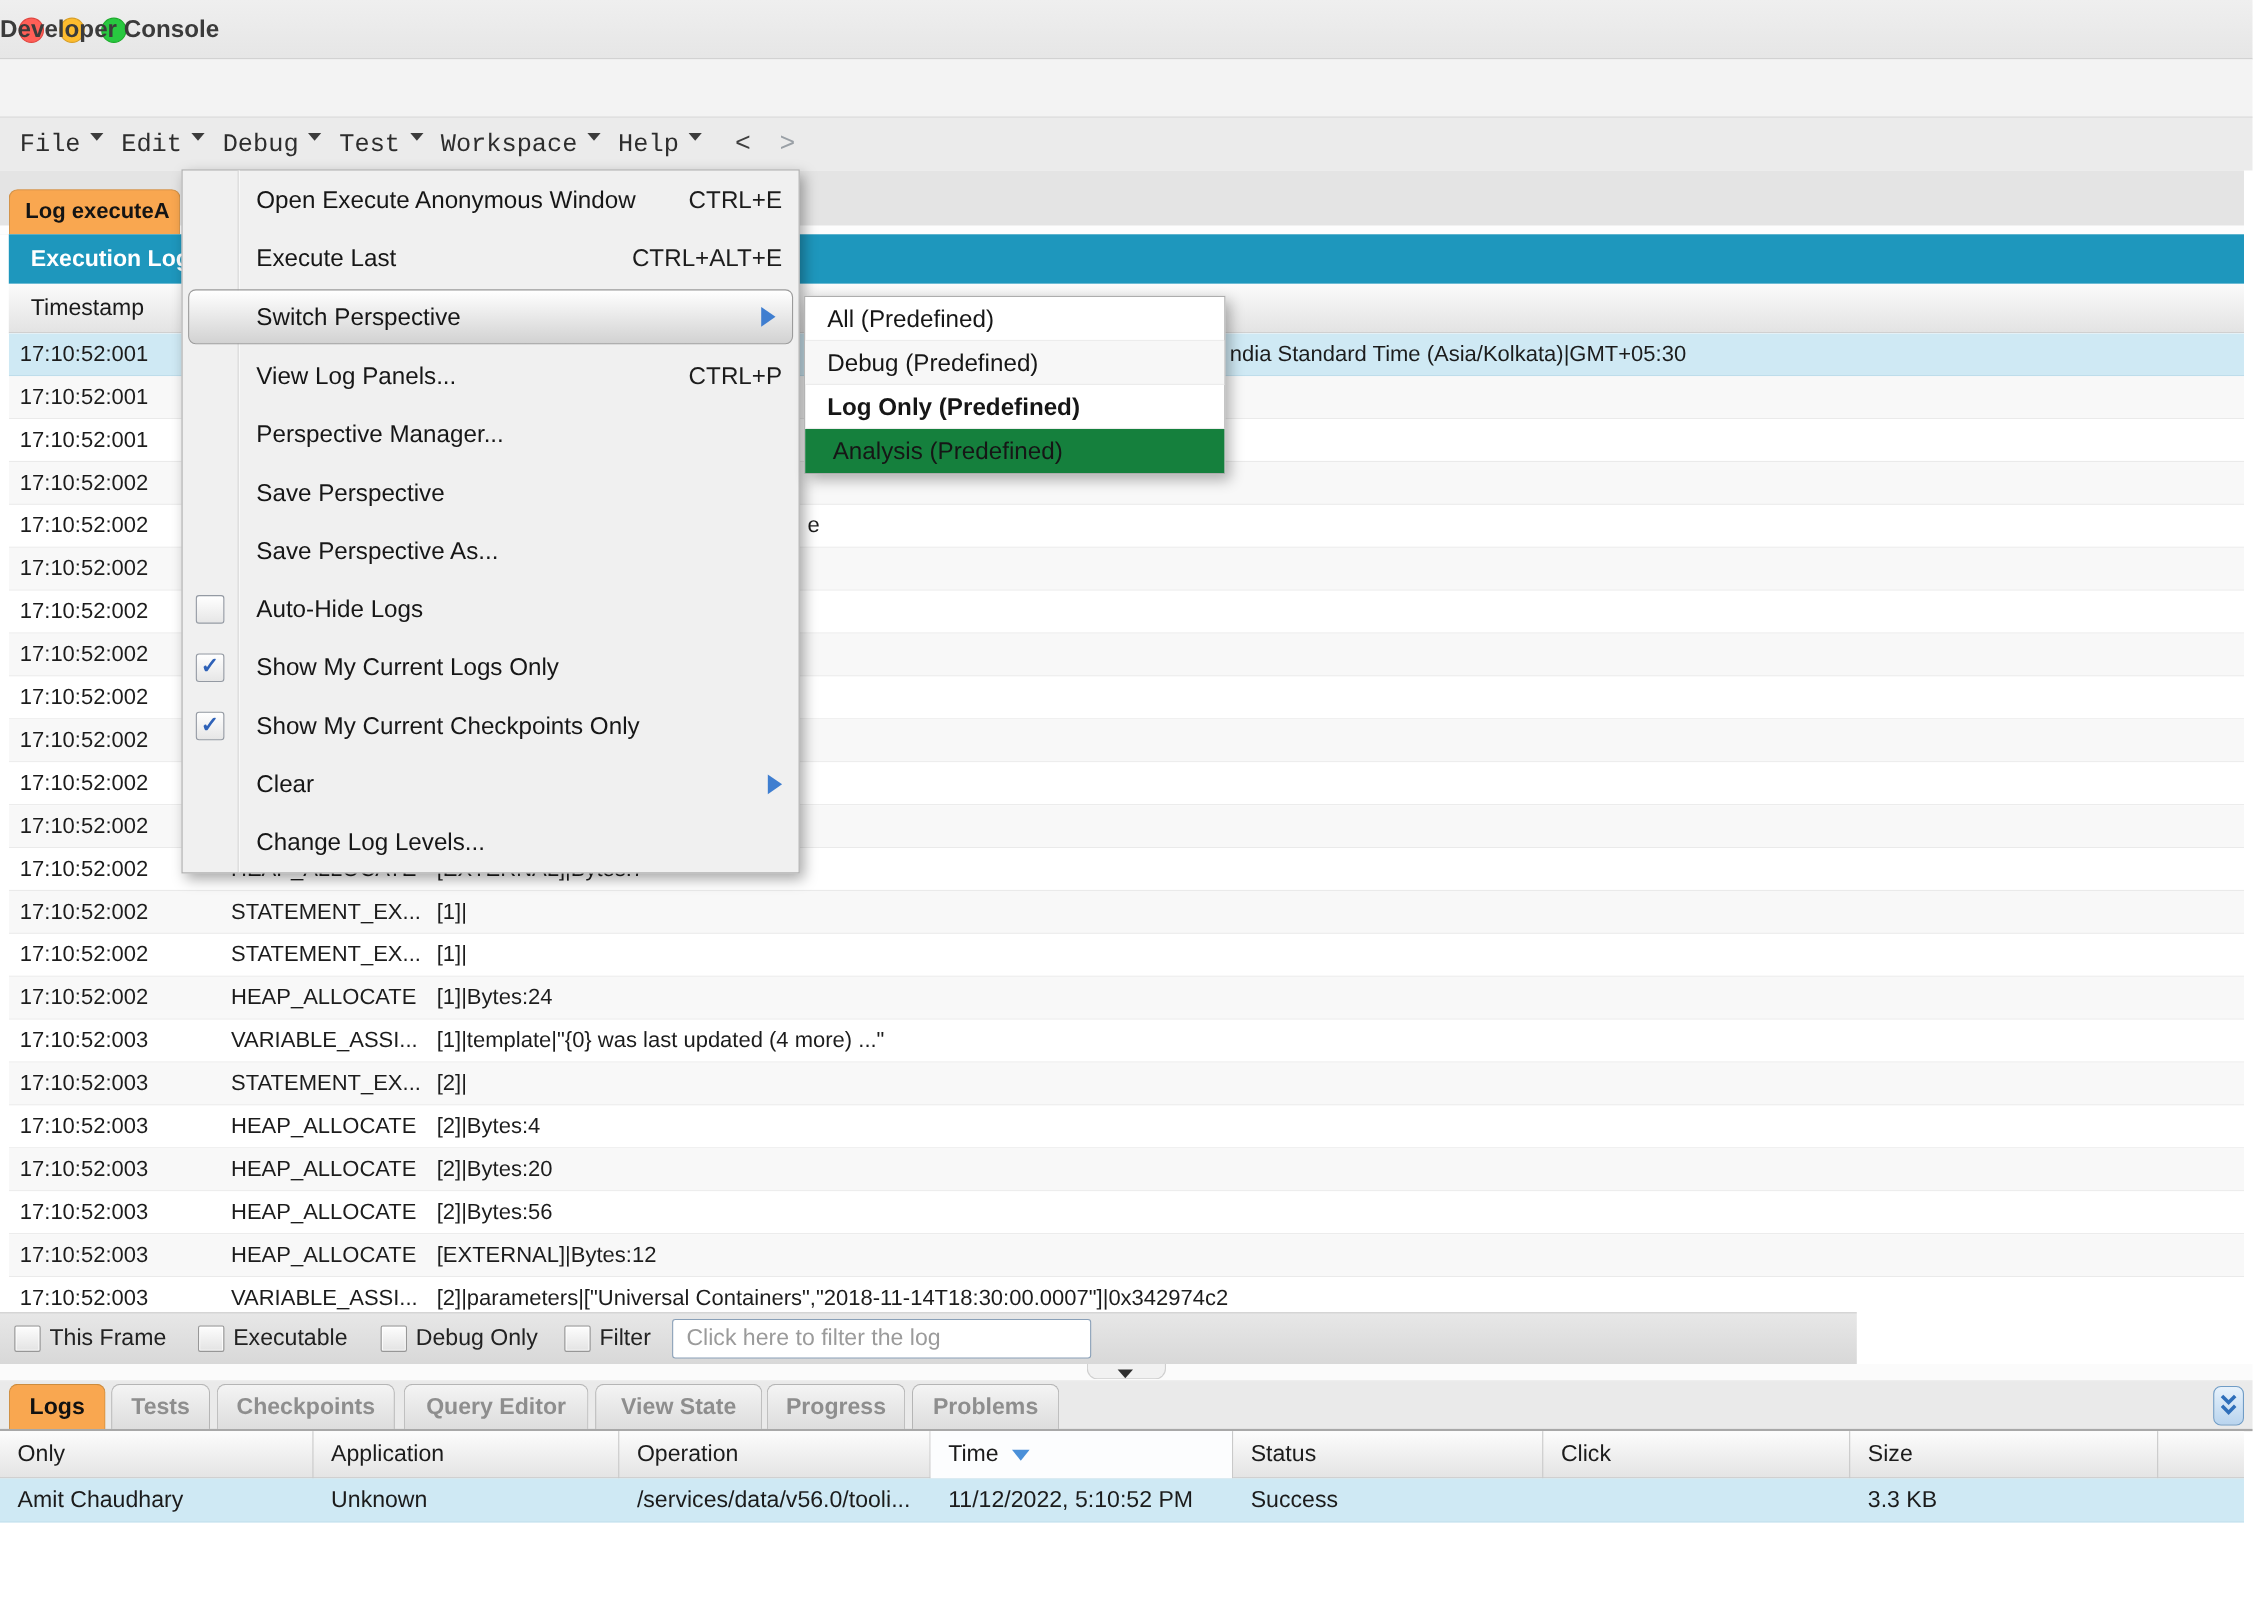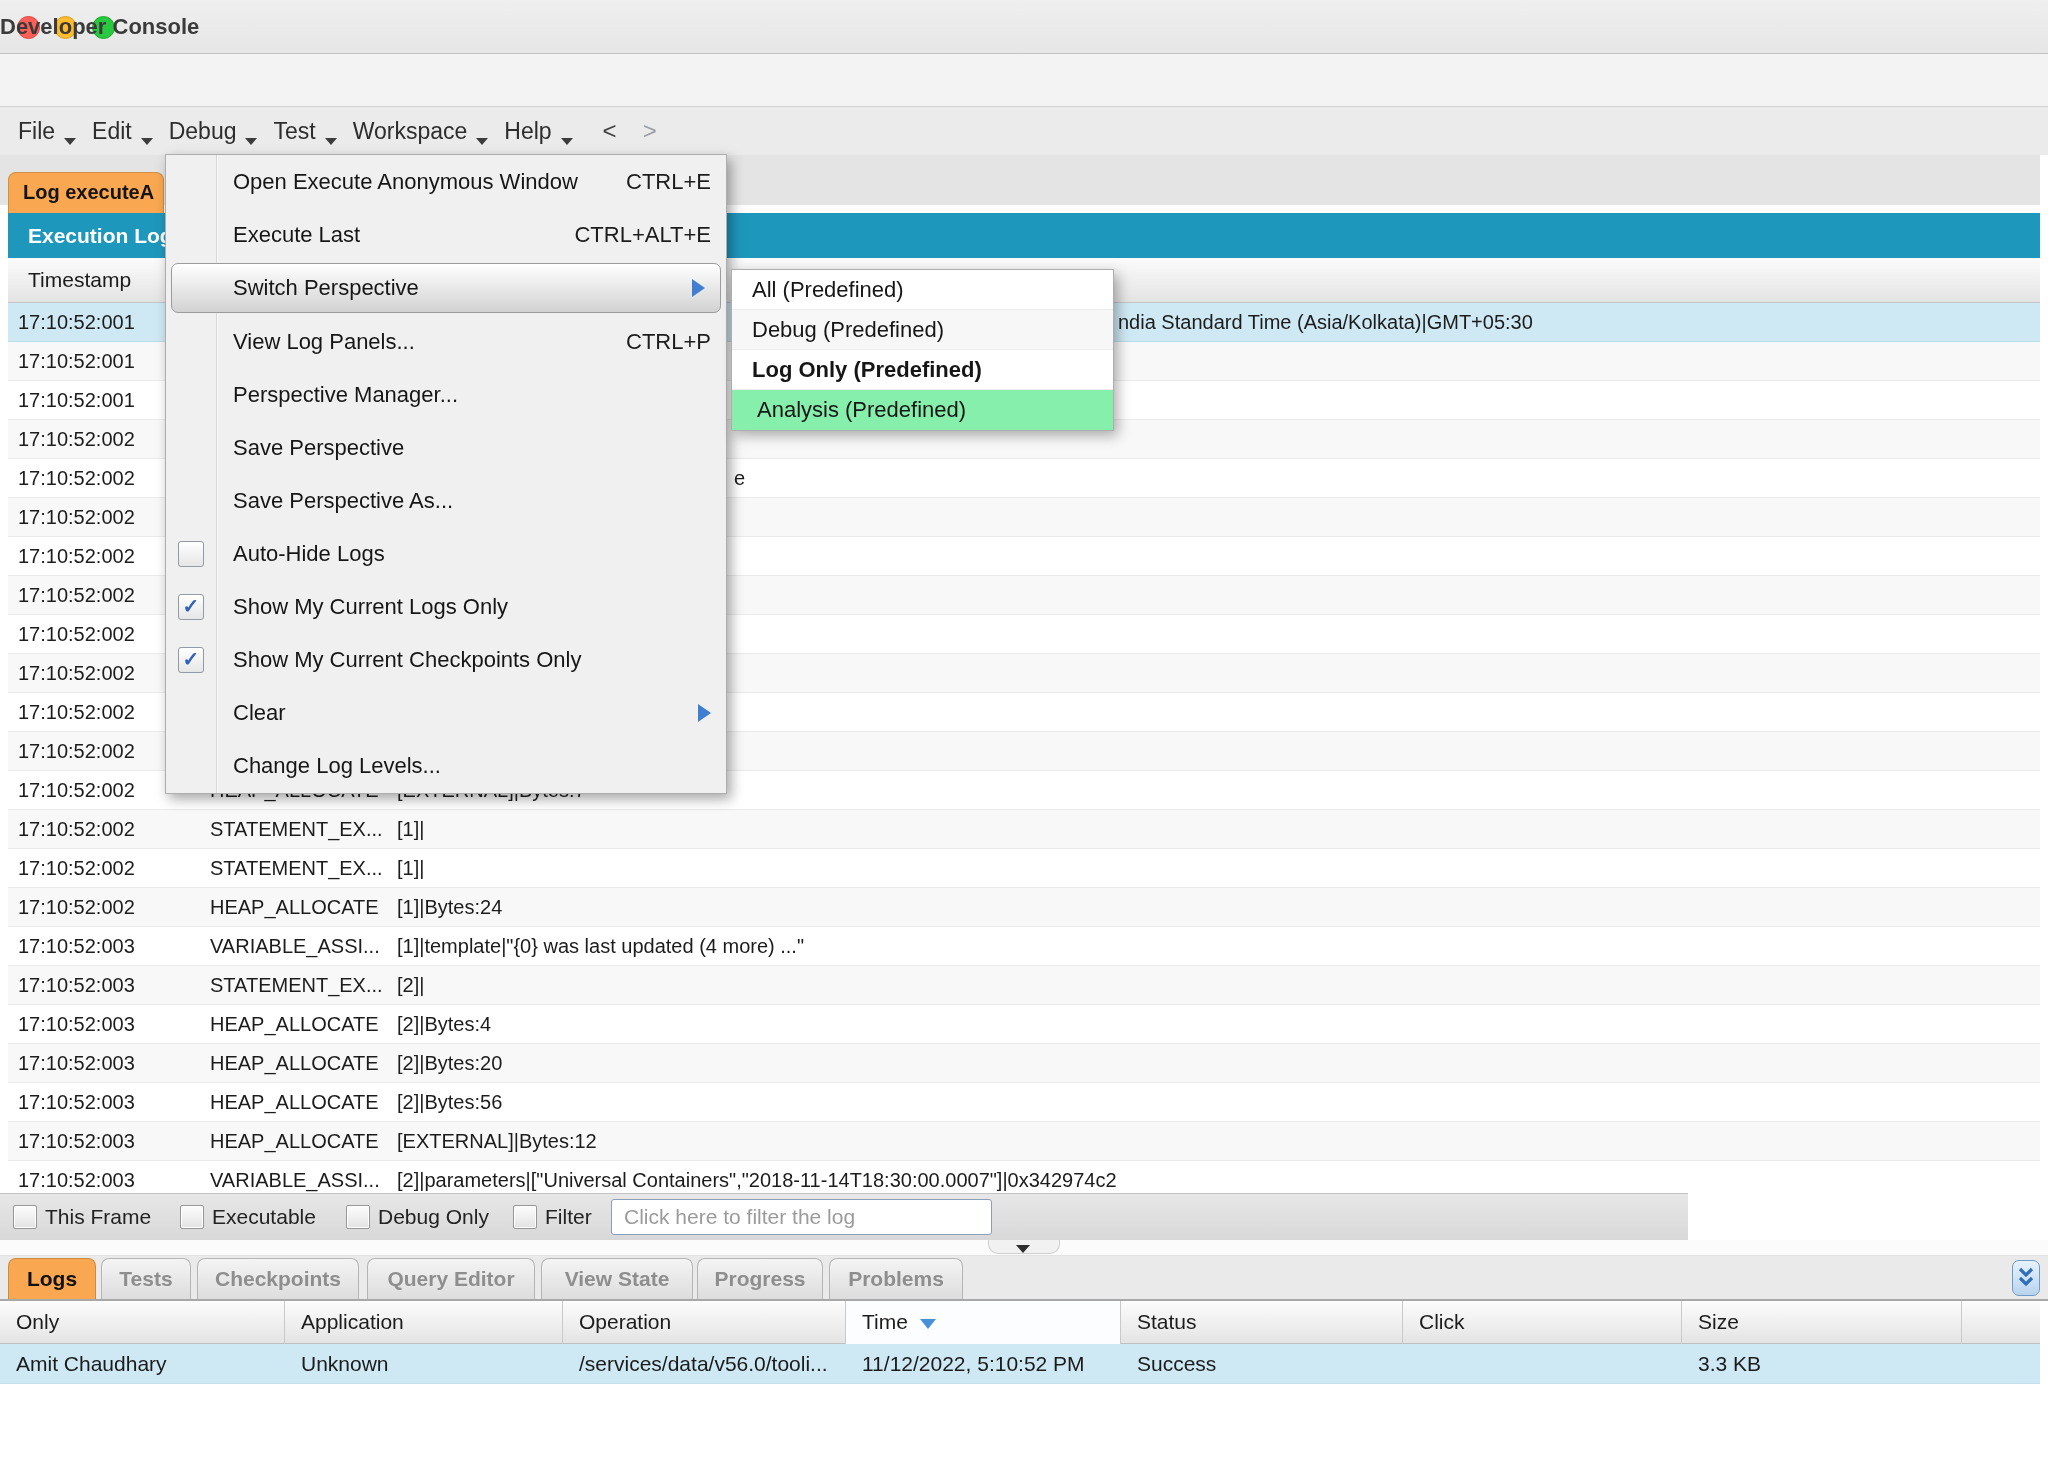--- a/index.html
+++ b/index.html
@@ -16,21 +16,21 @@
   .wintitle{left:0;top:0;width:2048px;height:53px;line-height:53px;text-align:left;
             font-size:22px;font-weight:bold;color:#3b3b3b;}
   
   .urlbar{left:0;top:54px;width:2048px;height:52px;background:#f3f3f3;border-bottom:1px solid #d2d2d2;}
   .lock{left:28px;top:66px;}
   .urltext{left:64px;top:54px;height:52px;line-height:52px;font-size:24px;color:#3f4245;}
   .urlpath{color:#85888c;}
   
   .menubar{left:0;top:107px;width:2048px;height:48px;background:#ebebeb;display:flex;align-items:center;
            padding-left:18px;box-sizing:border-box;gap:16px;font-size:23px;color:#2d2d2d;}
-  .mitem{display:flex;align-items:flex-end;gap:9px;cursor:default;}
+  .mitem{display:flex;align-items:flex-start;gap:9px;cursor:default;font-family:Liberation Mono, monospace;}
   .caret{width:0;height:0;border-left:6px solid transparent;border-right:6px solid transparent;
          border-top:7px solid #3c3c3c;margin-top:3px;}
   .navlt{margin-left:14px;color:#3f3f3f;font-size:24px;}
   .navgt{margin-left:10px;color:#9aa0a6;font-size:24px;}
   
   .tabstrip{left:0;top:155px;width:2040px;height:58px;background:#e4e4e4;border-bottom:8px solid #fdfdfd;box-sizing:border-box;}
   .logtab{left:8px;top:172px;width:156px;height:41px;background:#f9a750;border:1px solid #d08f44;
           border-bottom:none;border-radius:8px 8px 0 0;box-sizing:border-box;font-size:20px;font-weight:bold;
           line-height:39px;padding-left:14px;color:#141414;overflow:hidden;white-space:nowrap;}
   .tealbar{left:8px;top:213px;width:2032px;height:45px;background:#1e97bd;color:#fff;font-weight:bold;
@@ -97,21 +97,21 @@
   .mcb{position:absolute;left:12px;top:50%;transform:translateY(-50%);width:26px;height:26px;
        background:linear-gradient(#ffffff,#e6e6e6);border:1px solid #949aa3;border-radius:3px;
        box-sizing:border-box;text-align:center;line-height:23px;font-size:20px;font-weight:bold;color:#2f62b8;}
   
   .submenu{left:731px;top:269px;width:383px;background:#fff;border:1px solid #adadad;
            box-shadow:4px 5px 12px rgba(0,0,0,.3);box-sizing:border-box;z-index:55;}
   .subitem{height:40px;line-height:40px;padding-left:20px;font-size:22px;color:#161616;
            border-bottom:1px solid #ececec;box-sizing:border-box;}
   .subitem:nth-child(2){background:#f7f7f7;}
   .subitem.bold{font-weight:bold;}
-  .subitem.sel{background:#86efac;border-bottom:none;padding-left:25px;}
+  .subitem.sel{background:#15803d;border-bottom:none;padding-left:25px;}
 </style>
 </head>
 <body>
 
 <div class="screen">
 
   <div class="abs titlebar">
     <div class="abs light red"></div>
     <div class="abs light yellow"></div>
     <div class="abs light green"></div>

